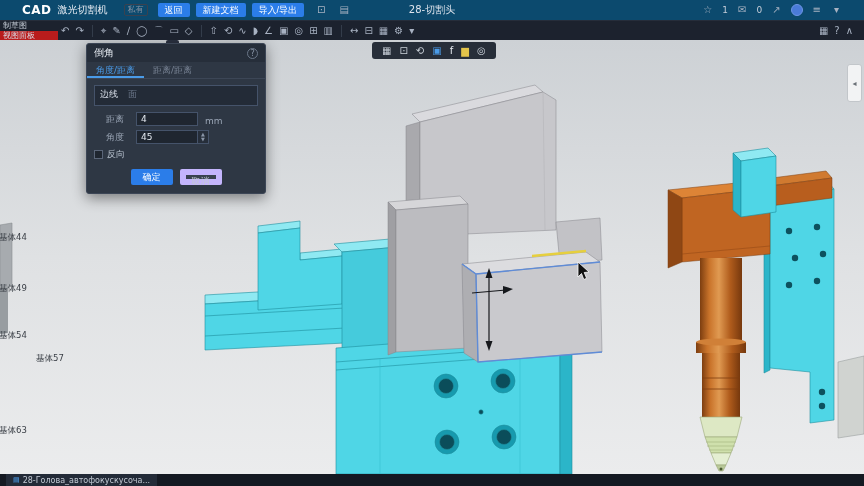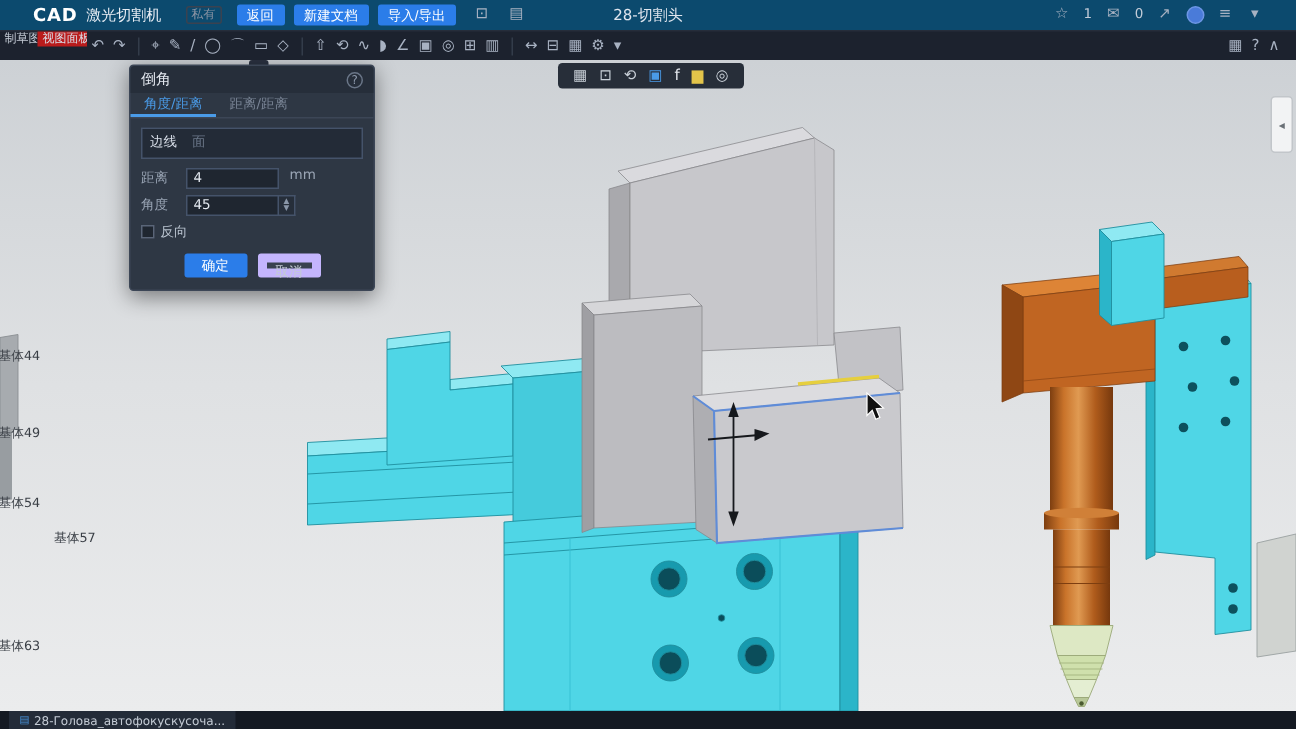--- a/index.html
+++ b/index.html
@@ -18,21 +18,21 @@
     padding:2px 7px; margin-right:6px; line-height:10px; cursor:pointer; }
   .tb-mini-icons { display:flex; gap:8px; color:#9aa5b5; font-size:10px; margin-left:4px; }
   .tb-center-title { position:absolute; left:50%; transform:translateX(-50%); color:#dfe5ee; font-size:10px; }
   .tb-right { margin-left:auto; display:flex; align-items:center; gap:7px; font-size:9px; color:#9aa5b5; }
   .count { color:#c3ccd8; font-size:9px; }
   .avatar { width:12px; height:12px; border-radius:50%; background:#4a7bd9; border:1px solid #6d96e4; }
 
   
   .toolbar2 { height:20px; background:#1c222e; border-top:1px solid #262d3a; display:flex;
     align-items:center; flex:none; color:#9aa5b5; }
-  .tb2-leftstack { width:58px; flex:none; display:flex; height:20px; }
+  .tb2-leftstack { width:58px; flex:none; display:flex; flex-direction:column; height:20px; }
   .tb2-leftstack .mini { font-size:8px; height:10px; line-height:10px; padding-left:3px;
     color:#c3cad4; white-space:nowrap; overflow:hidden; }
   .tb2-leftstack .mini.panel { background:#b91c1c; color:#d8dee8; }
   .tb2-icons { display:flex; align-items:center; }
   .tb-icon { font-size:10px; line-height:18px; margin:0 3px; color:#a8b2c2; cursor:pointer; }
   .tb-sep { width:1px; height:12px; background:#333c4a; margin:0 5px; display:inline-block; }
   .tb2-right { margin-left:auto; display:flex; align-items:center; padding-right:8px; }
 
   
   .viewport { position:relative; flex:1; overflow:hidden; background:#dfe1e3; }
@@ -51,21 +51,21 @@
 
   .feat-labels { position:absolute; left:0; top:0; z-index:3; }
   .feat-label { position:absolute; left:-1px; font-size:8.5px; color:#3a3f46; white-space:nowrap; cursor:pointer; }
   .feat-label:nth-child(1){ top:192px; }
   .feat-label:nth-child(2){ top:243px; }
   .feat-label:nth-child(3){ top:290px; }
   .feat-label:nth-child(4){ top:313px;padding-left:37px; }
   .feat-label:nth-child(5){ top:385px; }
 
   
-  .dialog { position:absolute; left:86px; top:3px; width:164px; background:#2e3744;
+  .dialog { position:absolute; left:86px; top:3px; width:180px; background:#2e3744;
     border:1px solid #3c4656; border-radius:3px; box-shadow:0 4px 14px rgba(0,0,0,.45);
     z-index:5; font-size:9px; color:#b8c2ce; }
   .dlg-header { height:18px; background:#262e3a; display:flex; align-items:center;
     padding:0 7px; border-radius:3px 3px 0 0; }
   .dlg-title { color:#e4e9f0; font-size:10px; }
   .dlg-help { margin-left:auto; width:11px; height:11px; border:1px solid #6a7688; border-radius:50%;
     color:#8a96a8; font-size:8px; line-height:10px; text-align:center; cursor:pointer; }
   .dlg-tabs { display:flex; border-bottom:1px solid #3c4656; height:17px; }
   .dlg-tab { padding:0 9px; line-height:16px; color:#7a8596; cursor:pointer; font-size:9px; }
   .dlg-tab.active { color:#4a9be8; border-bottom:2px solid #4a9be8; }
@@ -75,21 +75,21 @@
   .list-head .t1 { color:#d8dee8; }
   .list-head .t2 { color:#6a7688; }
   .edge-item { margin:1px 2px; padding:2px 4px; background:#2d4a72; color:#9fc6f2;
     font-size:8.5px; white-space:nowrap; overflow:hidden; cursor:pointer; }
   .chk-row { display:flex; align-items:center; gap:4px; margin:4px 0; cursor:pointer; }
   .checkbox { width:9px; height:9px; border:1px solid #5a6activé; border:1px solid #5a6578; background:#1f2630;
     flex:none; position:relative; }
   .checkbox.checked { background:#2b7de9; border-color:#2b7de9; }
   .checkbox.checked::after { content:"✓"; position:absolute; left:0.5px; top:-2px; color:#fff; font-size:8px; }
   .chk-label-blue { color:#7fb4e8; }
-  .field-row { display:flex; align-items:flex-start; margin:4px 0; }
+  .field-row { display:flex; align-items:flex-end; margin:4px 12px; }
   .field-label { width:30px; color:#9aa5b5; flex:none; }
   .field-input { width:62px; height:14px; background:#1f2630; border:1px solid #45536a;
     color:#e4e9f0; font-size:9px; padding:0 4px; font-family:inherit; }
   .field-unit { margin-left:7px; color:#9aa5b5; }
   .spinner { width:11px; height:14px; border:1px solid #45536a; border-left:none; display:flex;
     flex-direction:column; align-items:center; justify-content:center; color:#8a96a8; font-size:5px;
     line-height:5px; cursor:pointer; background:#262e3a; }
   .dlg-buttons { display:flex; justify-content:center; gap:7px; margin-top:8px; }
   .btn-ok { background:#2b7de9; color:#fff; border:none; border-radius:2px; width:42px; height:16px;
     font-size:9px; cursor:pointer; font-family:inherit; }

